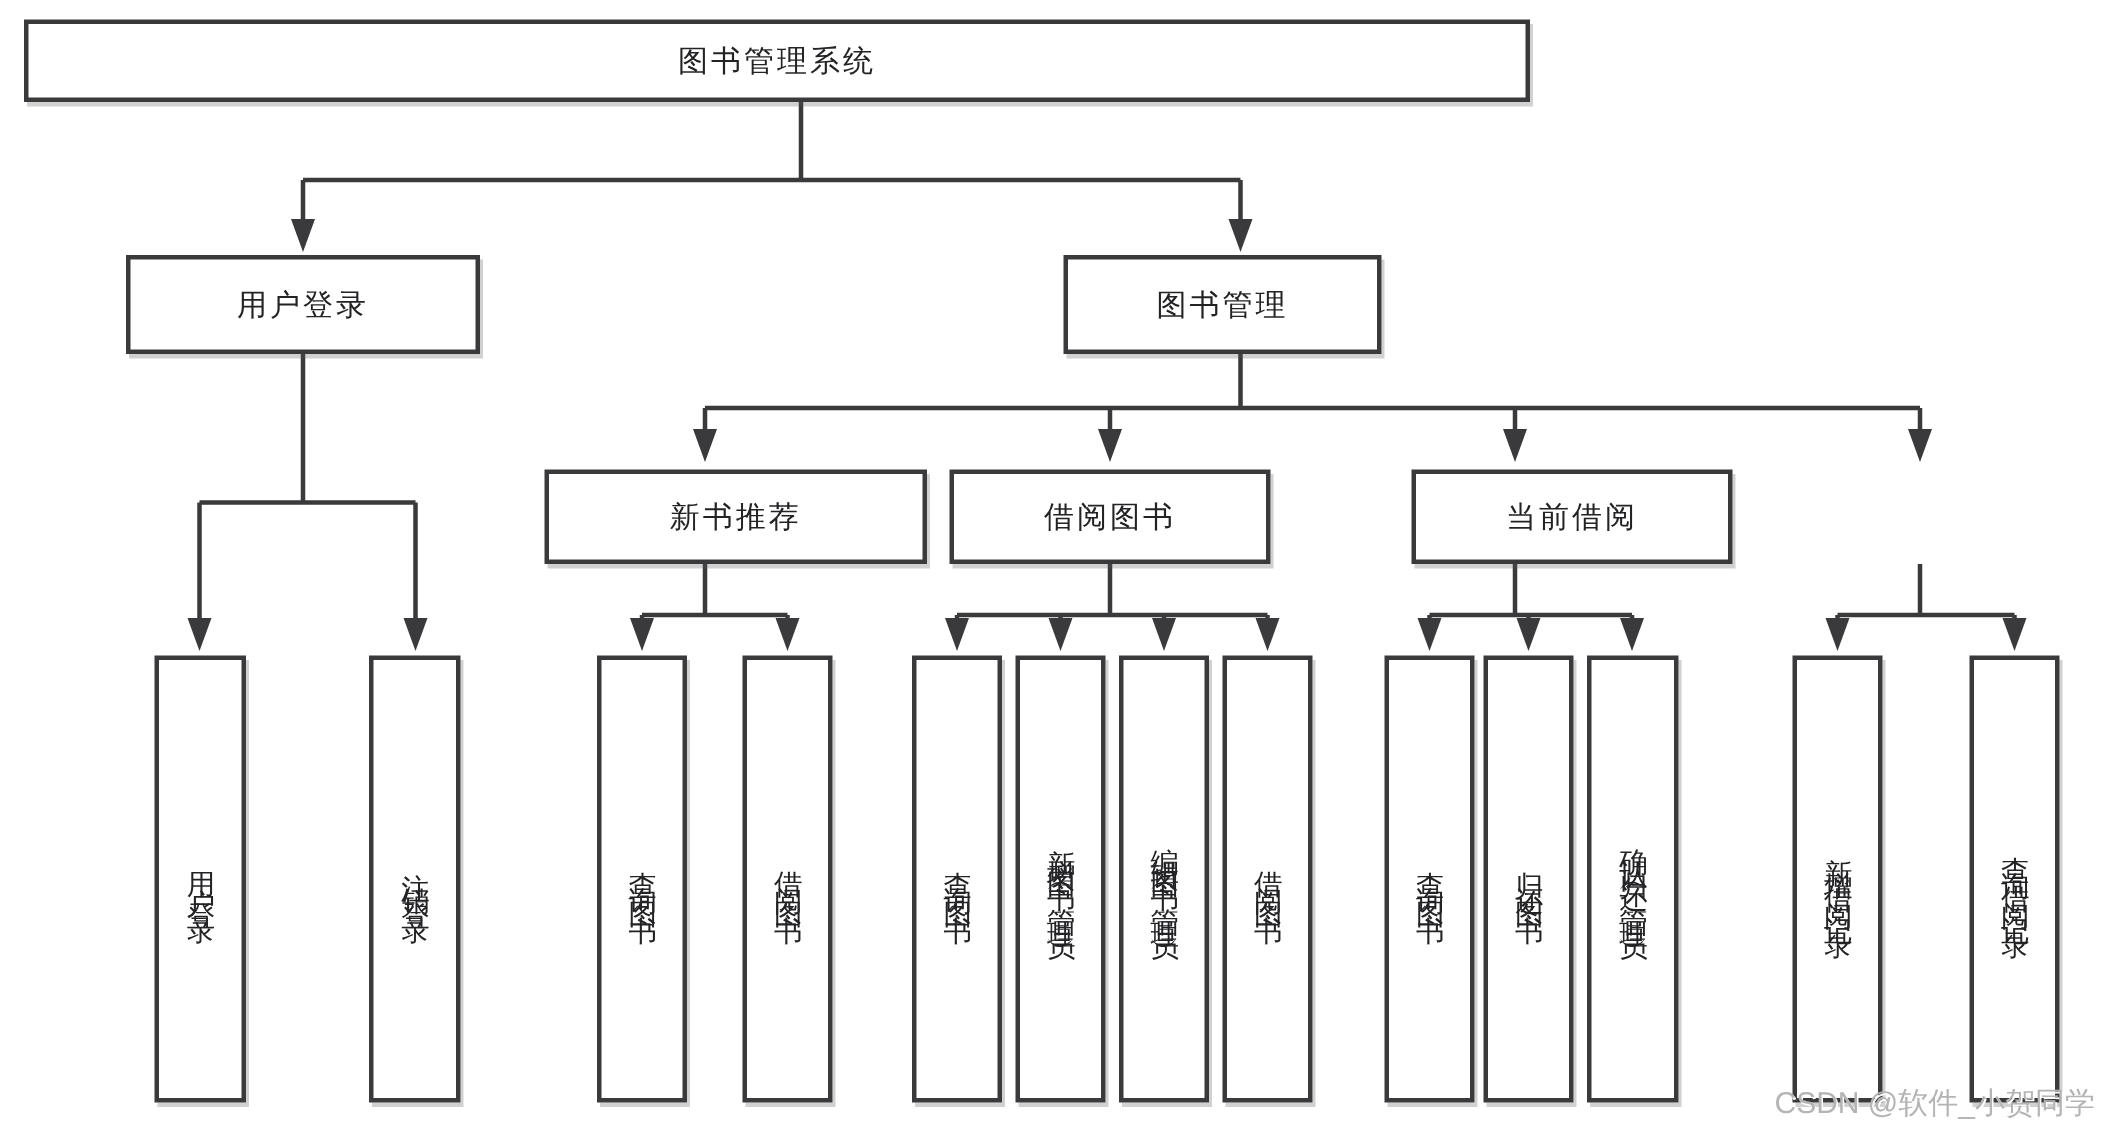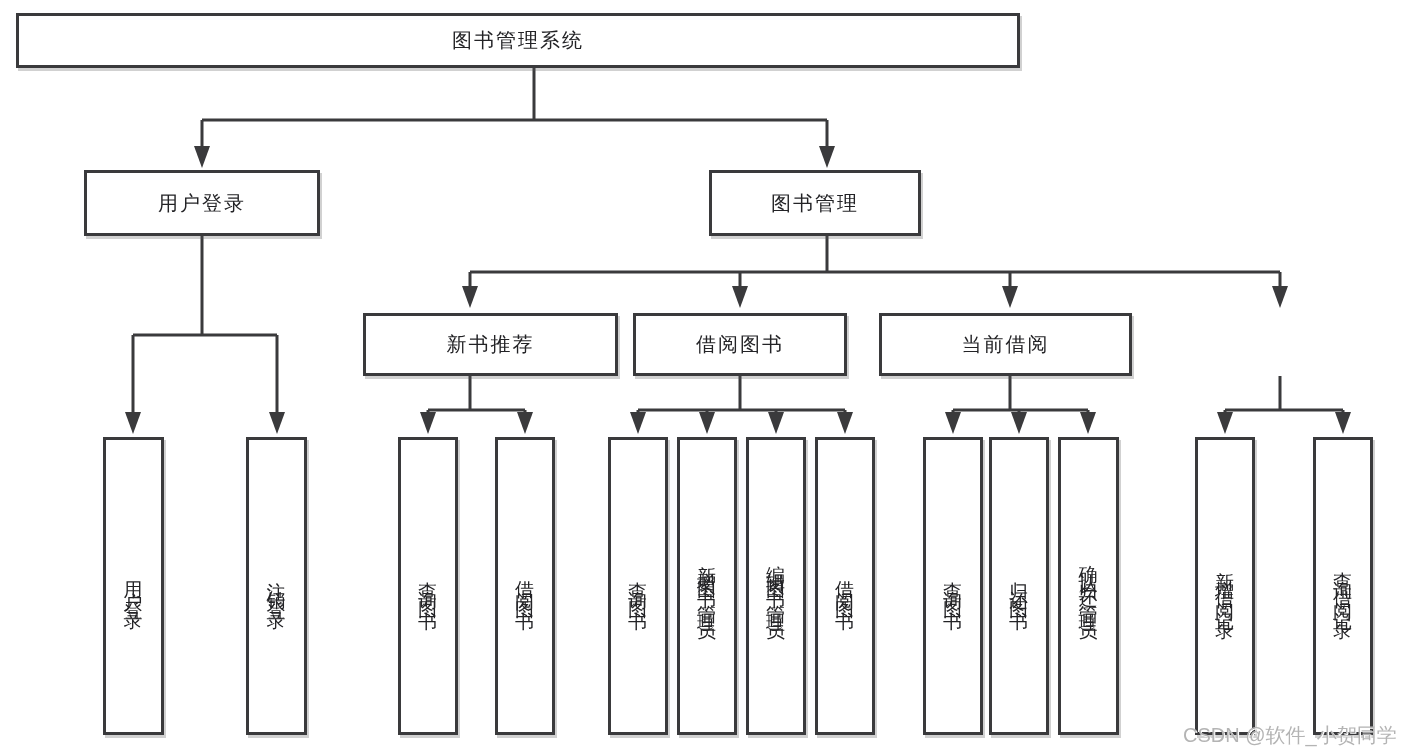--- a/index.html
+++ b/index.html
@@ -110,21 +110,21 @@
   <div class="node h" style="left:709px;top:170px;width:212px;height:66px">
     <span>图书管理</span>
   </div>
 
   <div class="node h" style="left:363px;top:313px;width:255px;height:63px">
     <span>新书推荐</span>
   </div>
   <div class="node h" style="left:633px;top:313px;width:214px;height:63px">
     <span>借阅图书</span>
   </div>
-  <div class="node h" style="left:879px;top:313px;width:253px;height:63px">
+  <div class="node h" style="left:941px;top:313px;width:214px;height:63px">
     <span>当前借阅</span>
   </div>
 
   <div class="node v" style="left:103px;top:437px;width:61px;height:298px">
     <span>用户登录</span>
   </div>
   <div class="node v" style="left:246px;top:437px;width:61px;height:298px">
     <span>注销登录</span>
   </div>
 

